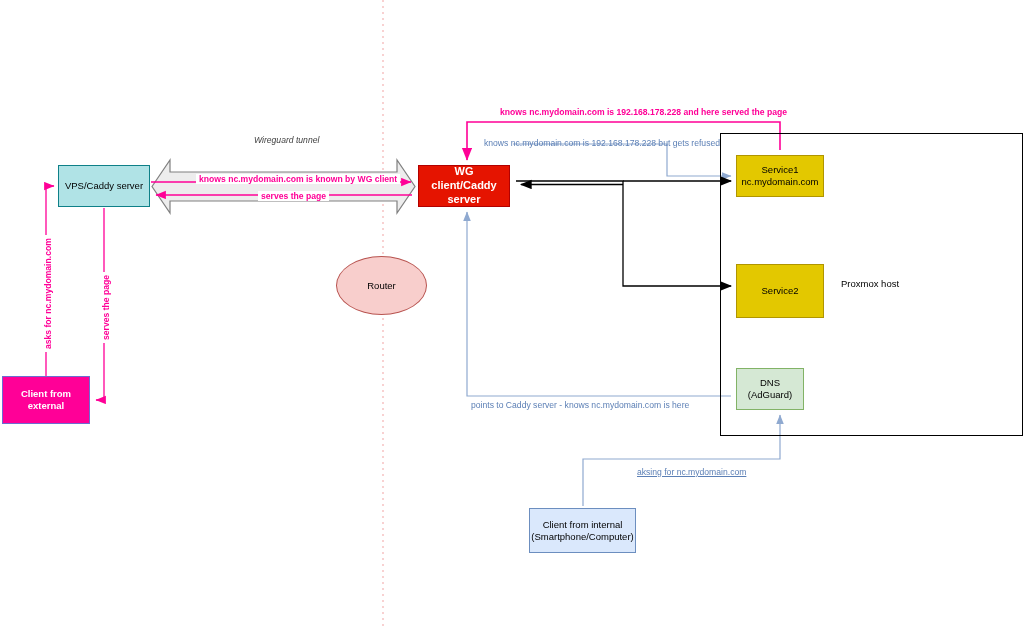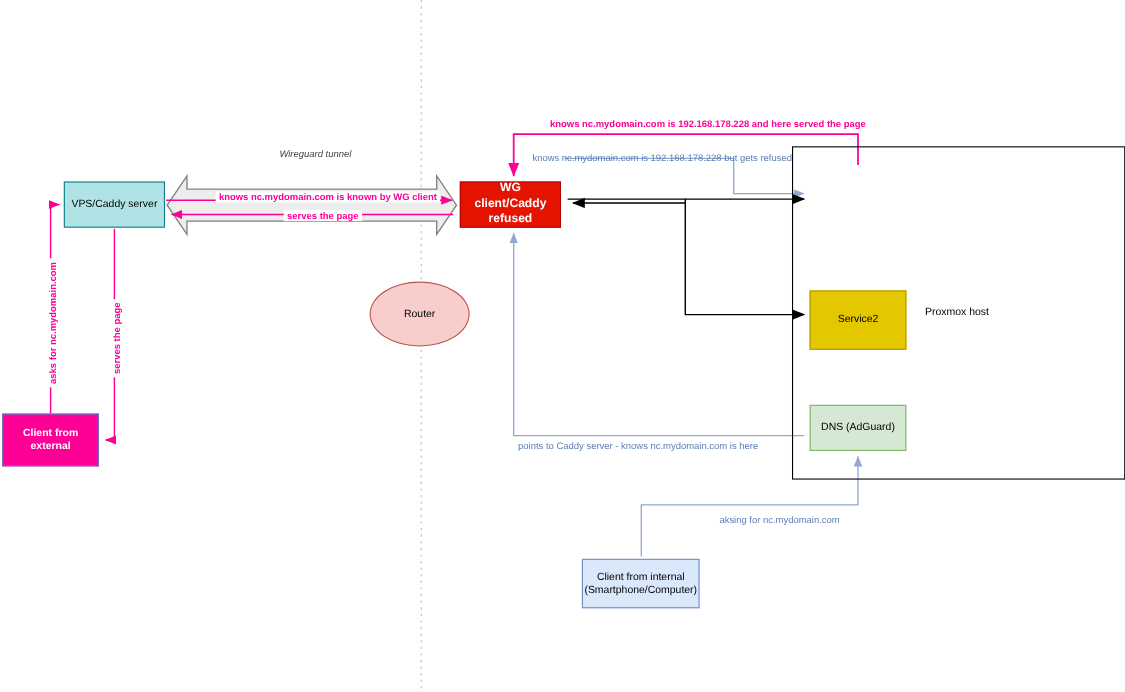--- a/index.html
+++ b/index.html
@@ -79,21 +79,21 @@
     color: #000000;
   }
   .n-service2 {
     left: 736px; top: 264px; width: 88px; height: 54px;
     background: #e3c800;
     border: 1px solid #b09500;
     font-size: 9.5px;
     color: #000000;
   }
   .n-dns {
-    left: 736px; top: 368px; width: 88px; height: 42px;
+    left: 736px; top: 368px; width: 68px; height: 42px;
     background: #d5e8d4;
     border: 1px solid #82b366;
     font-size: 9.5px;
     color: #000000;
   }
   .n-intclient {
     left: 529px; top: 508px; width: 107px; height: 45px;
     background: #dae8fc;
     border: 1px solid #6c8ebf;
     font-size: 9.5px;
@@ -175,32 +175,38 @@
   <div class="node n-proxmox-panel"></div>
   <div class="panel-title">Proxmox host</div>
 
   <div class="node n-vps">
     <span class="node-label">VPS/Caddy server</span>
   </div>
 
   <div class="node n-wg">
     <span class="node-label">
       <span>WG client/Caddy</span><br>
-      <span>refused</span>
+      <span>server</span>
     </span>
   </div>
 
   <div class="node n-extclient">
     <span class="node-label">Client from external</span>
   </div>
 
   <div class="node n-router">
     <span class="node-label">Router</span>
   </div>
 
+  <div class="node n-service1">
+    <span class="node-label">
+      <span>Service1</span><br>
+      <span>nc.mydomain.com</span>
+    </span>
+  </div>
 
   <div class="node n-service2">
     <span class="node-label">Service2</span>
   </div>
 
   <div class="node n-dns">
     <span class="node-label">DNS (AdGuard)</span>
   </div>
 
   <div class="node n-intclient">
@@ -219,15 +225,15 @@
   <div class="edge-label lbl-pink rot-cw hidden-backing" style="left:43px; top:352px; padding:0 3px;">asks for nc.mydomain.com</div>
 
   <div class="edge-label lbl-pink rot-cw hidden-backing" style="left:101px; top:343px; padding:0 3px;">serves the page</div>
 
   <div class="edge-label lbl-pink" style="left:500px; top:107px;">knows nc.mydomain.com is 192.168.178.228 and here served the page</div>
 
   <div class="edge-label lbl-blue" style="left:484px; top:138px;">knows nc.mydomain.com is 192.168.178.228 but gets refused</div>
 
   <div class="edge-label lbl-blue" style="left:471px; top:400px;">points to Caddy server - knows nc.mydomain.com is here</div>
 
-  <div class="edge-label lbl-blue" style="left:654px; top:467px;">aksing for nc.mydomain.com</div>
+  <div class="edge-label lbl-blue" style="left:637px; top:467px;text-decoration:underline;">aksing for nc.mydomain.com</div>
 
 </div>
 
 </body></html>

